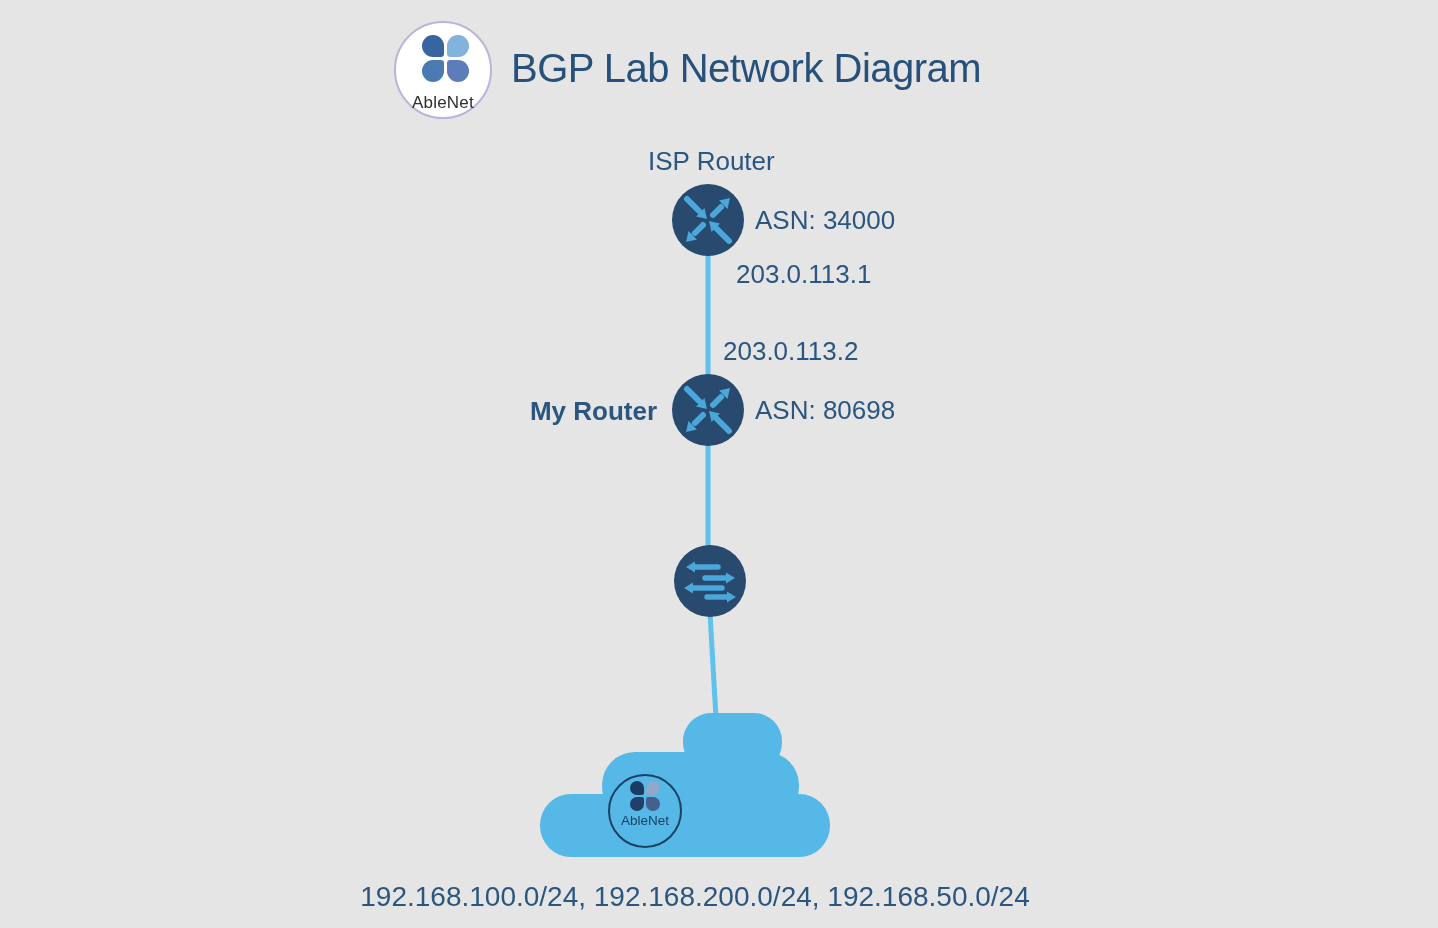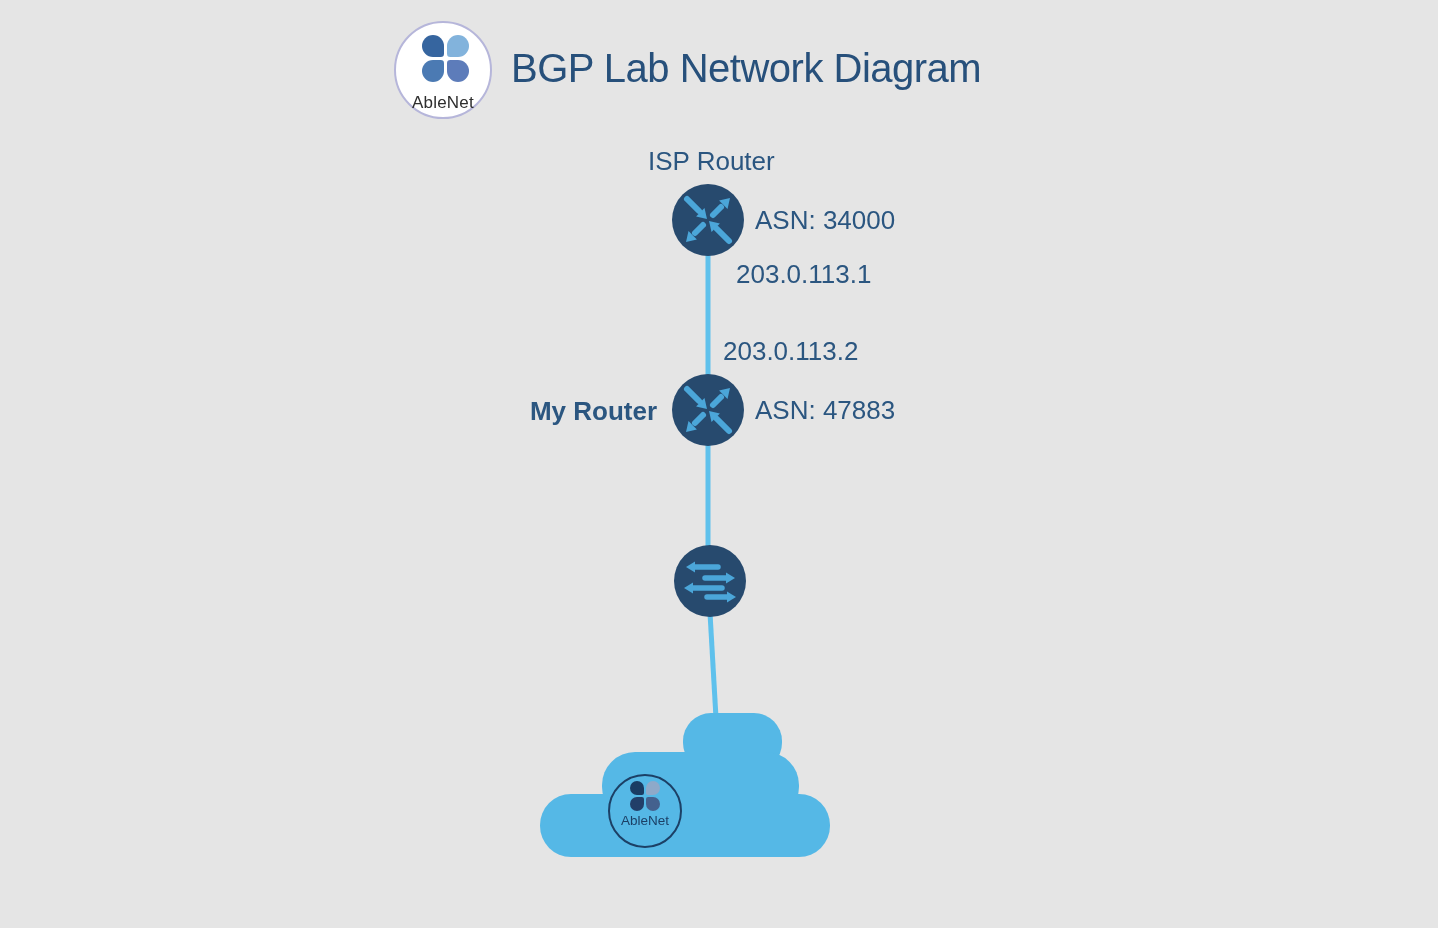--- a/index.html
+++ b/index.html
@@ -112,21 +112,21 @@
       <path d="M41,31 L49,23"></path>
       <path d="M31,41 L23,49"></path>
     </g>
     <g fill="#4ba6d9">
       <polygon points="35,35 32.5,24.1 24.1,32.5"></polygon>
       <polygon points="37,37 47.9,39.5 39.5,47.9"></polygon>
       <polygon points="58,14 55.5,24.9 47.1,16.5"></polygon>
       <polygon points="14,58 24.9,55.5 16.5,47.1"></polygon>
     </g>
   </svg>
-  <div class="lbl" style="left:755px;top:395px;">ASN: 47883</div>
+  <div class="lbl" style="left:755px;top:395px;">ASN: 80698</div>
 
   <svg class="node-icon" style="left:674px;top:545px;" width="72" height="72" viewBox="0 0 72 72">
     <circle cx="36" cy="36" r="36" fill="#274a6e"></circle>
     <g stroke="#4ba6d9" stroke-width="5.5" stroke-linecap="round" fill="none">
       <path d="M21,22 L44,22"></path>
       <path d="M31,33 L52,33"></path>
       <path d="M19,43 L48,43"></path>
       <path d="M33,52 L53,52"></path>
     </g>
     <g fill="#4ba6d9">
@@ -142,14 +142,15 @@
     <div class="cloud-bump bump-mid"></div>
     <div class="cloud-bump bump-base"></div>
     <div class="cloud-logo-ring"></div>
     <span class="petal petal-tl"></span>
     <span class="petal petal-tr"></span>
     <span class="petal petal-bl"></span>
     <span class="petal petal-br"></span>
     <div class="cloud-logo-name">AbleNet</div>
   </div>
 
+  <div class="subnets">192.168.100.0/24, 192.168.200.0/24, 192.168.50.0/24</div>
 
 </div>
 
 </body></html>

